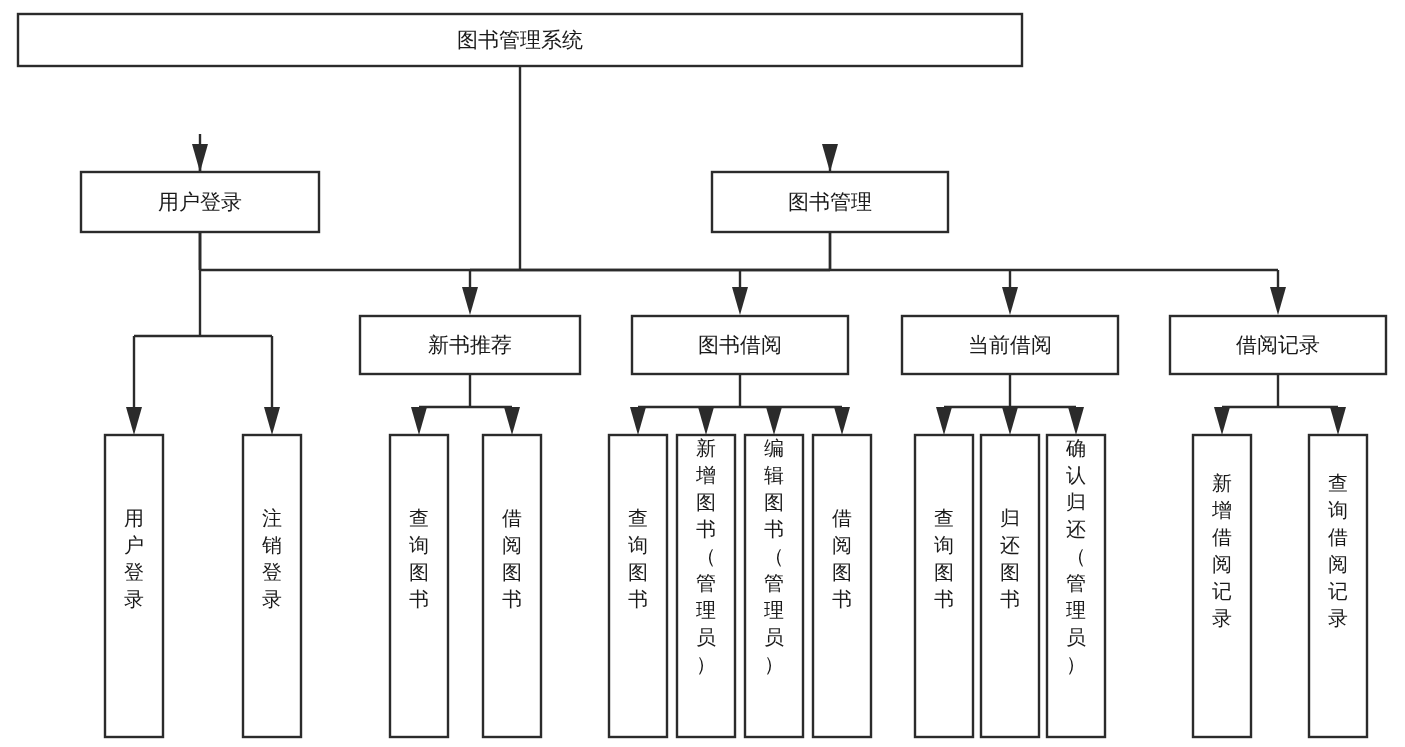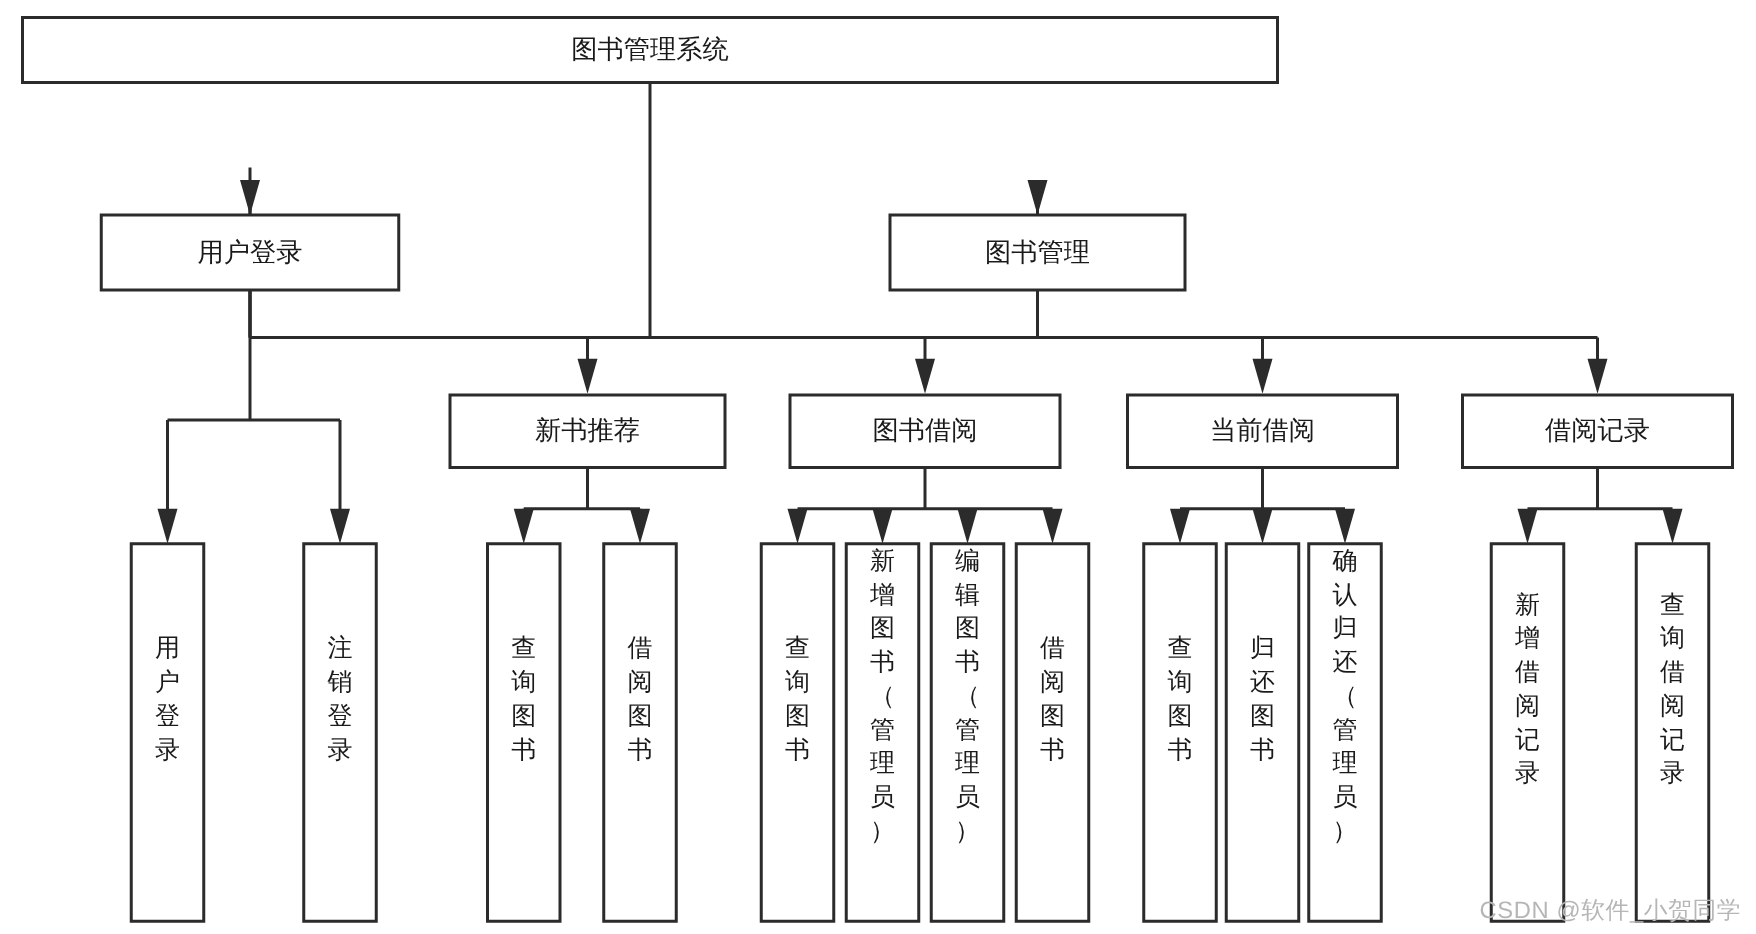--- a/index.html
+++ b/index.html
@@ -227,15 +227,14 @@
       <rect class="node-box" x="1193" y="435" width="58" height="302"></rect>
       <text class="node-label-v" x="1222" y="490"><tspan x="1222" y="490">新</tspan><tspan x="1222" y="517">增</tspan><tspan x="1222" y="544">借</tspan><tspan x="1222" y="571">阅</tspan><tspan x="1222" y="598">记</tspan><tspan x="1222" y="625">录</tspan></text>
     </g>
     <g>
       <rect class="node-box" x="1309" y="435" width="58" height="302"></rect>
       <text class="node-label-v" x="1338" y="490"><tspan x="1338" y="490">查</tspan><tspan x="1338" y="517">询</tspan><tspan x="1338" y="544">借</tspan><tspan x="1338" y="571">阅</tspan><tspan x="1338" y="598">记</tspan><tspan x="1338" y="625">录</tspan></text>
     </g>
 
   </svg>
 
-  <div class="watermark-text">CSDN @软件_小贺同学</div>
 
 </div>
 
 </body></html>

